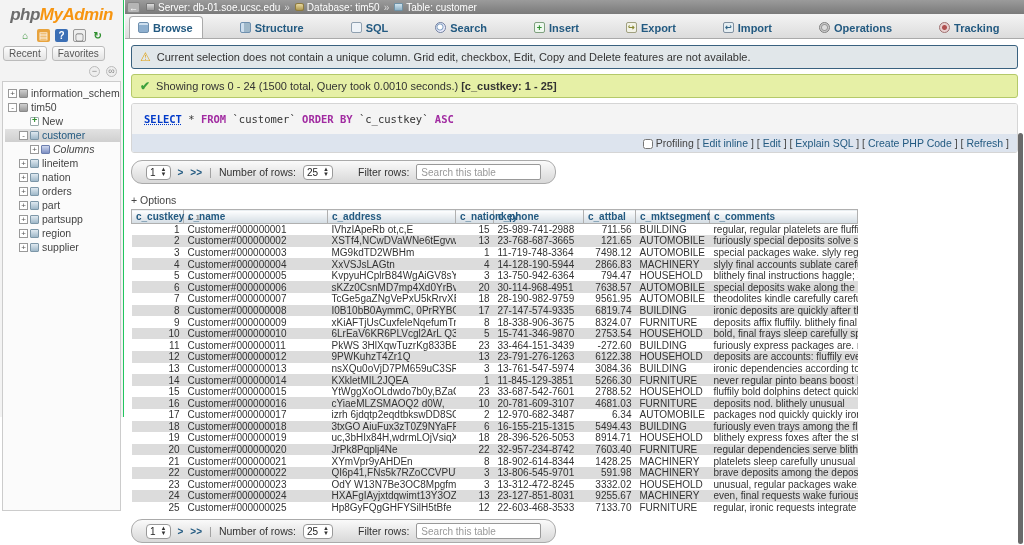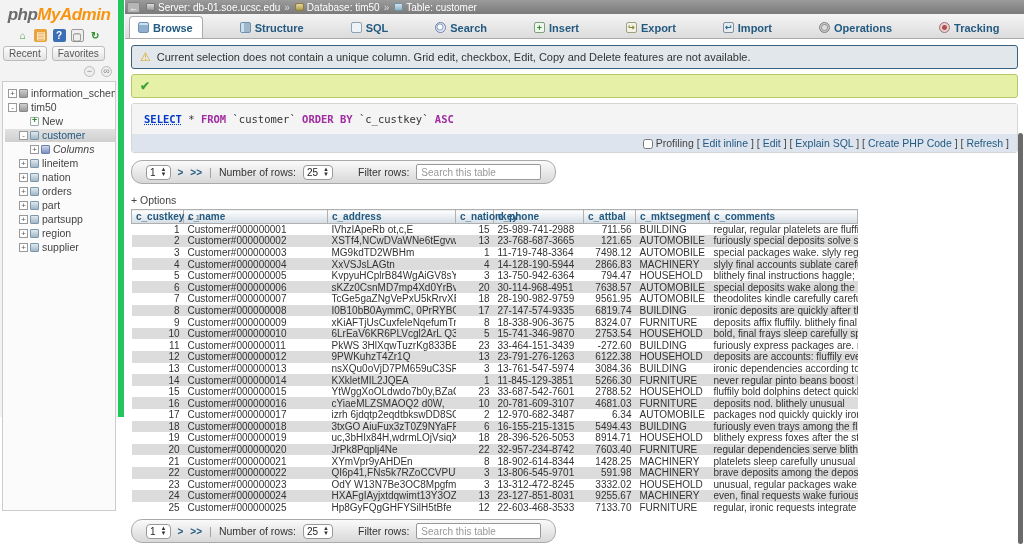--- a/index.html
+++ b/index.html
@@ -2,21 +2,21 @@
 <html><head>
 <meta charset="utf-8">
 <style>
   * { box-sizing: border-box; margin: 0; padding: 0; }
   html,body { width:1024px; height:545px; overflow:hidden; background:#fff;
     font-family:"Liberation Sans", sans-serif; font-size:11px; color:#444; }
   #app { position:relative; width:1024px; height:545px; }
 
   
   #sidebar { position:absolute; left:0; top:0; width:124px; height:417px;
-    background:#f3f3f3; border-right:6px solid #22c55e; }
+    background:#f3f3f3; border-right:1px solid #22c55e; }
   .logo { text-align:center; padding-top:5px; font-style:italic; font-weight:bold; font-size:17px; letter-spacing:-0.5px; }
   .logo .php { color:#6c6c6c; }
   .logo .rest { color:#f79510; }
   .navicons { text-align:center; margin-top:3px; }
   .navicons span { display:inline-block; width:13px; height:13px; line-height:13px; font-size:10px;
     border-radius:2px; margin:0 1px; text-align:center; vertical-align:middle; cursor:pointer; }
   .ni-home { color:#2f8f2f; font-size:12px; }
   .ni-exit { background:#e8a33d; color:#fff; font-size:9px; }
   .ni-help { background:#3b6fb5; color:#fff; border-radius:7px; font-size:9px; font-weight:bold; }
   .ni-sql  { border:1px solid #999; background:#eee; color:#666; font-size:8px; }
@@ -278,20 +278,24 @@
 
     <div id="content">
 
       <div class="msgbox" id="notice">
         <span class="warn-ic">⚠</span>
         <span>Current selection does not contain a unique column. Grid edit, checkbox, Edit, Copy and Delete features are not available.</span>
       </div>
 
       <div class="msgbox" id="success">
         <span class="ok-ic">✔</span>
+        <span>
+          <span>Showing rows 0 - 24 (1500 total, Query took 0.0010 seconds.)</span>
+          <b>[c_custkey: 1 - 25]</b>
+        </span>
       </div>
 
       <div id="sqlbox">
         <div id="sqlcode"><span class="tok-select">SELECT</span><span class="tok-plain"> * </span><span class="tok-kw">FROM</span><span class="tok-id"> `customer` </span><span class="tok-kw">ORDER BY</span><span class="tok-id"> `c_custkey` </span><span class="tok-kw">ASC</span></div>
         <div id="sqlfoot">
           <input type="checkbox" style="">
           <span>Profiling</span>
           <span id="sqlfoot-links"><span class="brk"> [ </span><a>Edit inline</a><span class="brk"> ]</span><span class="brk"> [ </span><a>Edit</a><span class="brk"> ]</span><span class="brk"> [ </span><a>Explain SQL</a><span class="brk"> ]</span><span class="brk"> [ </span><a>Create PHP Code</a><span class="brk"> ]</span><span class="brk"> [ </span><a>Refresh</a><span class="brk"> ]</span></span>
         </div>
       </div>

